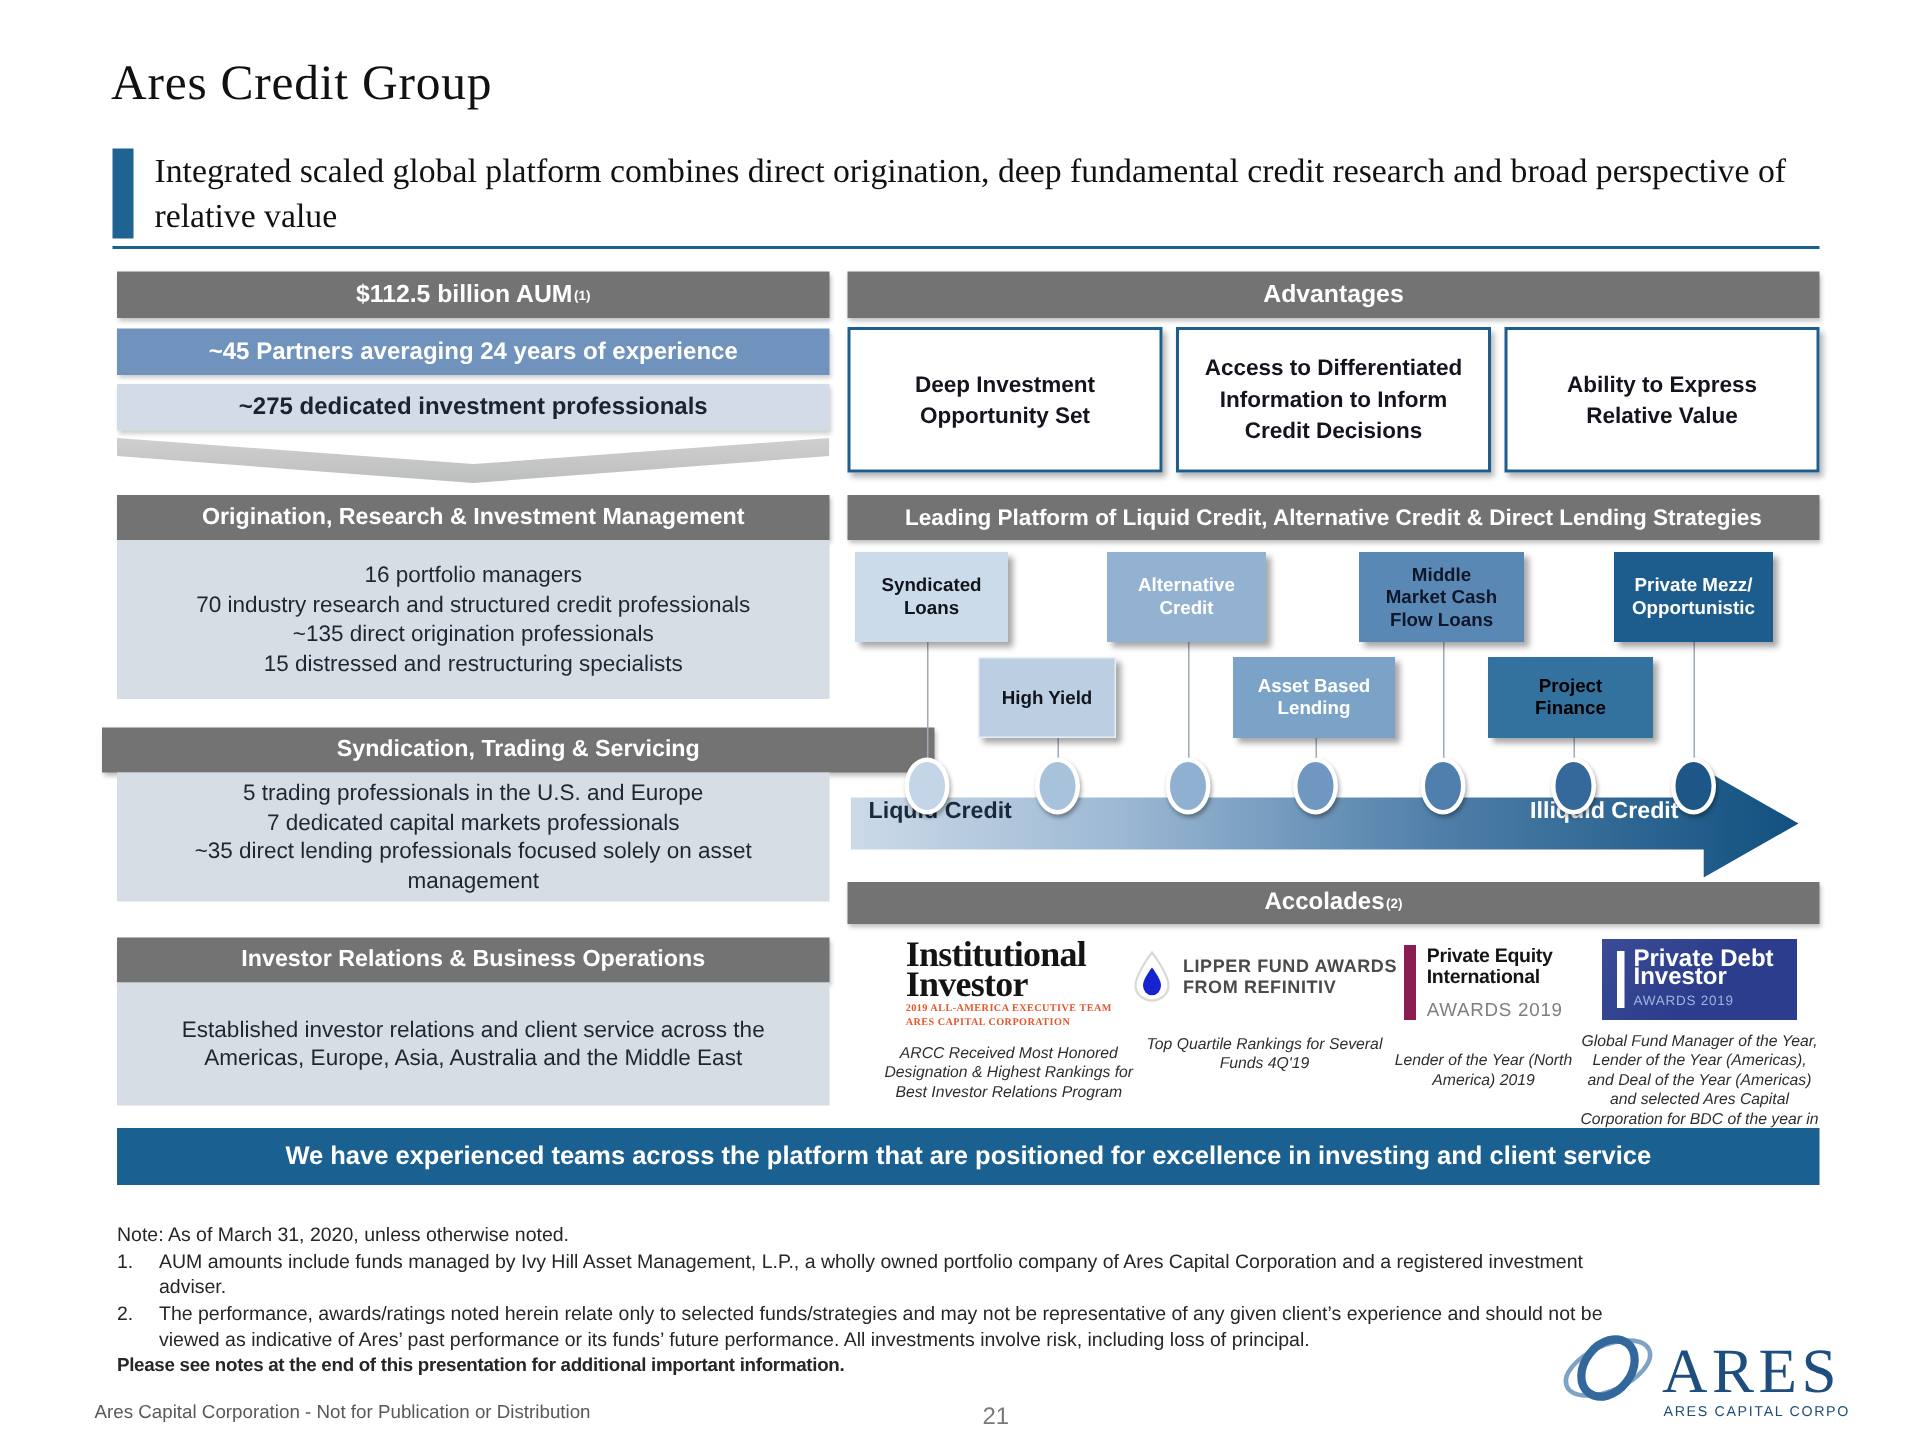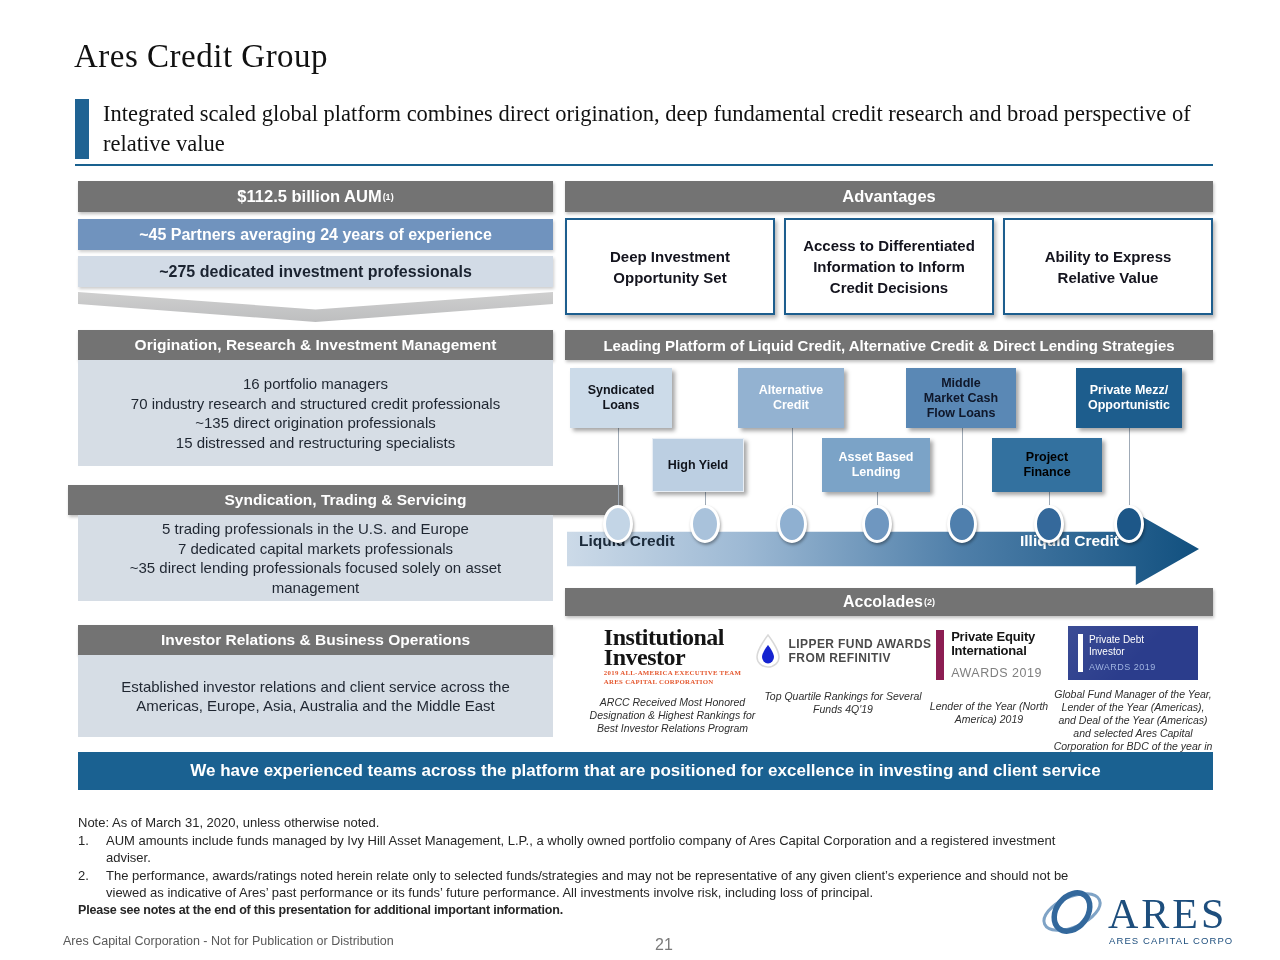--- a/index.html
+++ b/index.html
@@ -87,21 +87,21 @@
   #lipper-text{font-size:12px;font-weight:bold;color:#4a4a4a;letter-spacing:0.4px;text-align:left;line-height:14px;}
   #acc3{position:absolute;left:354px;top:10px;width:140px;text-align:center;}
   #pei-row{display:inline-flex;gap:7px;text-align:left;}
   #pei-bar{width:8px;background:#8C1D52;}
   #pei-name{font-size:13px;font-weight:bold;color:#141414;line-height:13.5px;letter-spacing:-0.2px;}
   #pei-awards{font-size:12.5px;color:#7f7f7f;margin-top:9px;letter-spacing:0.5px;}
   #acc4{position:absolute;left:488px;top:6px;width:160px;text-align:center;}
   #pdi-box{display:inline-flex;gap:6px;background:#2B3D8C;padding:8px 10px;width:110px;text-align:left;
            background-image:linear-gradient(135deg,rgba(255,255,255,0.08) 0%,rgba(255,255,255,0) 55%);}
   #pdi-bar{width:5px;background:#fff;}
-  #pdi-name{font-size:10px;font-weight:normal;color:#fff;line-height:12px;}
+  #pdi-name{font-size:16px;font-weight:bold;color:#fff;line-height:12px;}
   #pdi-awards{font-size:9px;color:#9FB3E0;margin-top:4px;letter-spacing:0.5px;}
 
   
   #banner{position:absolute;left:78px;top:752px;width:1135px;height:38px;background:#1A6191;color:#fff;
           font-weight:bold;font-size:17px;display:flex;align-items:center;justify-content:center;}
   #notes{position:absolute;left:78px;top:814px;width:1000px;font-size:13px;color:#262626;line-height:17px;}
   .note-item{display:flex;margin-top:1px;}
   .note-num{width:28px;flex:0 0 28px;}
   .note-text{width:965px;}
   #note-important{font-weight:bold;font-size:12.5px;margin-top:1px;letter-spacing:-0.2px;}

